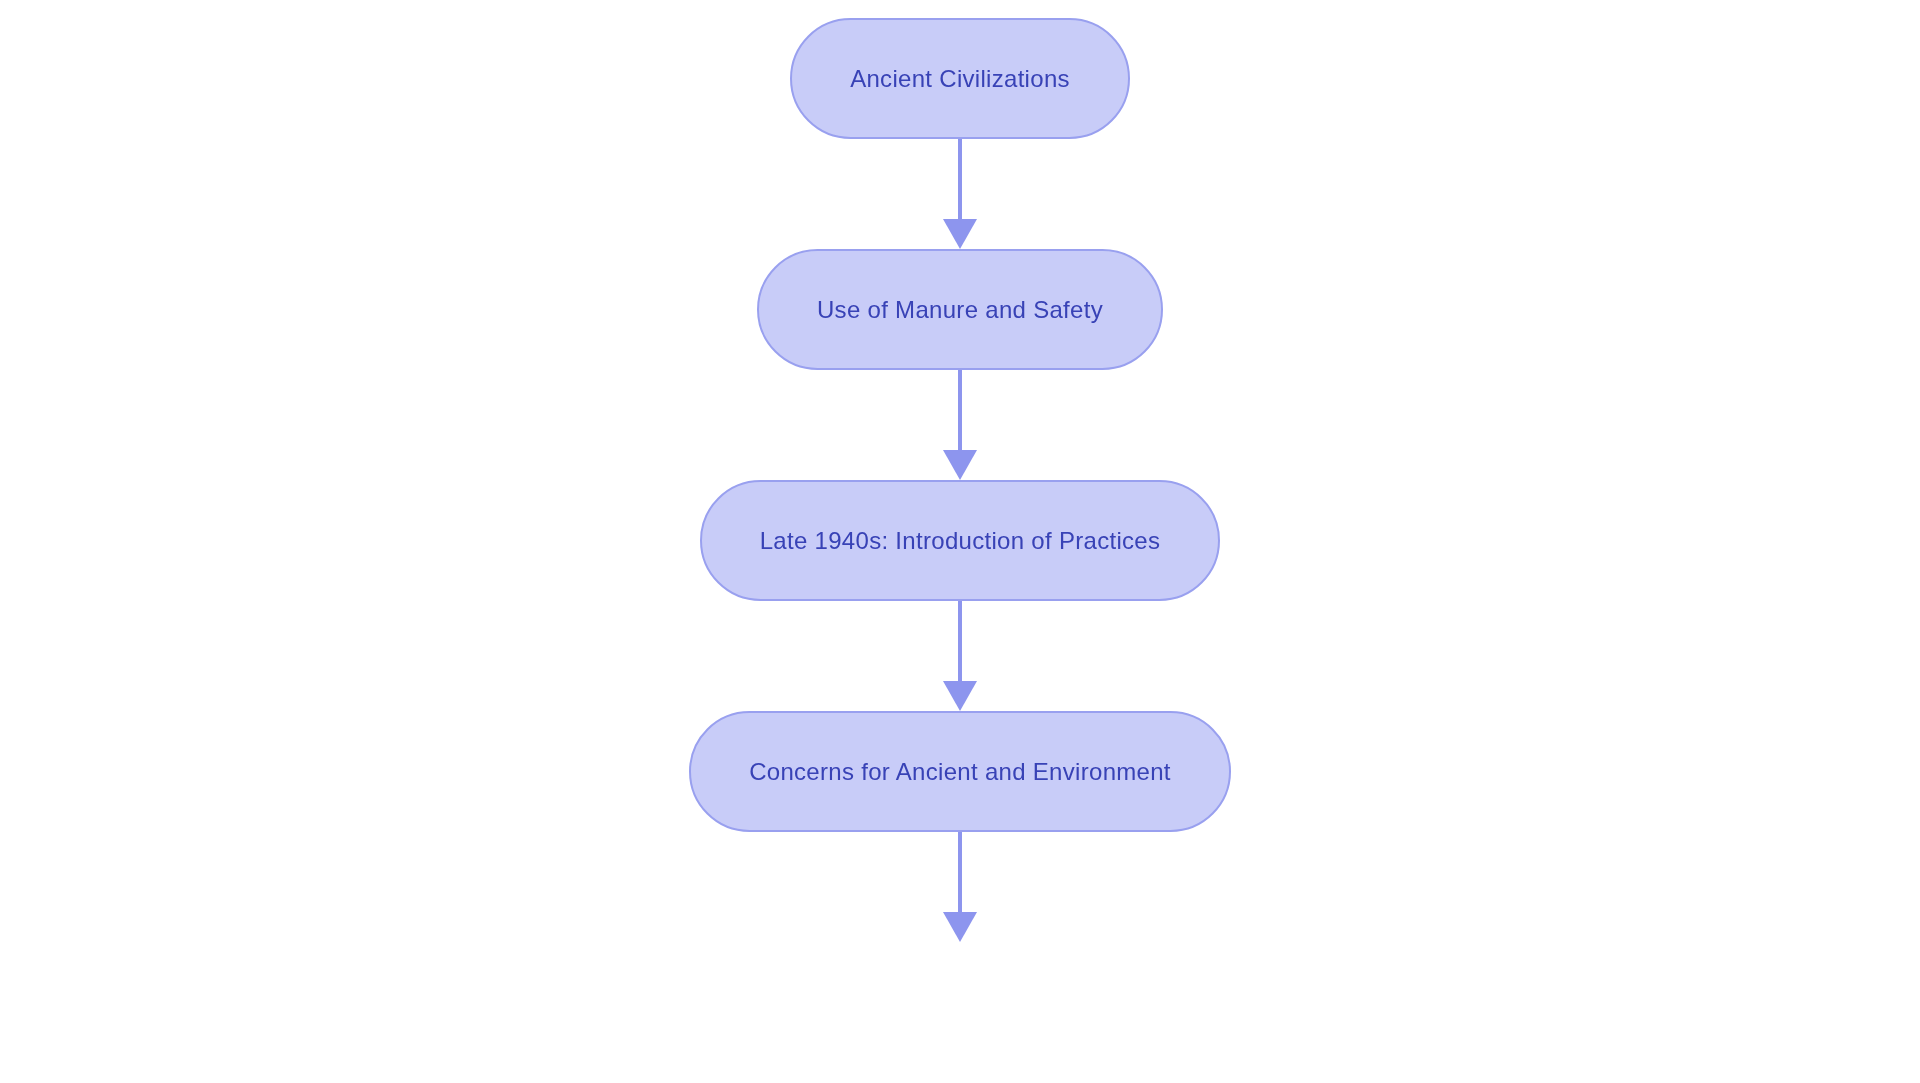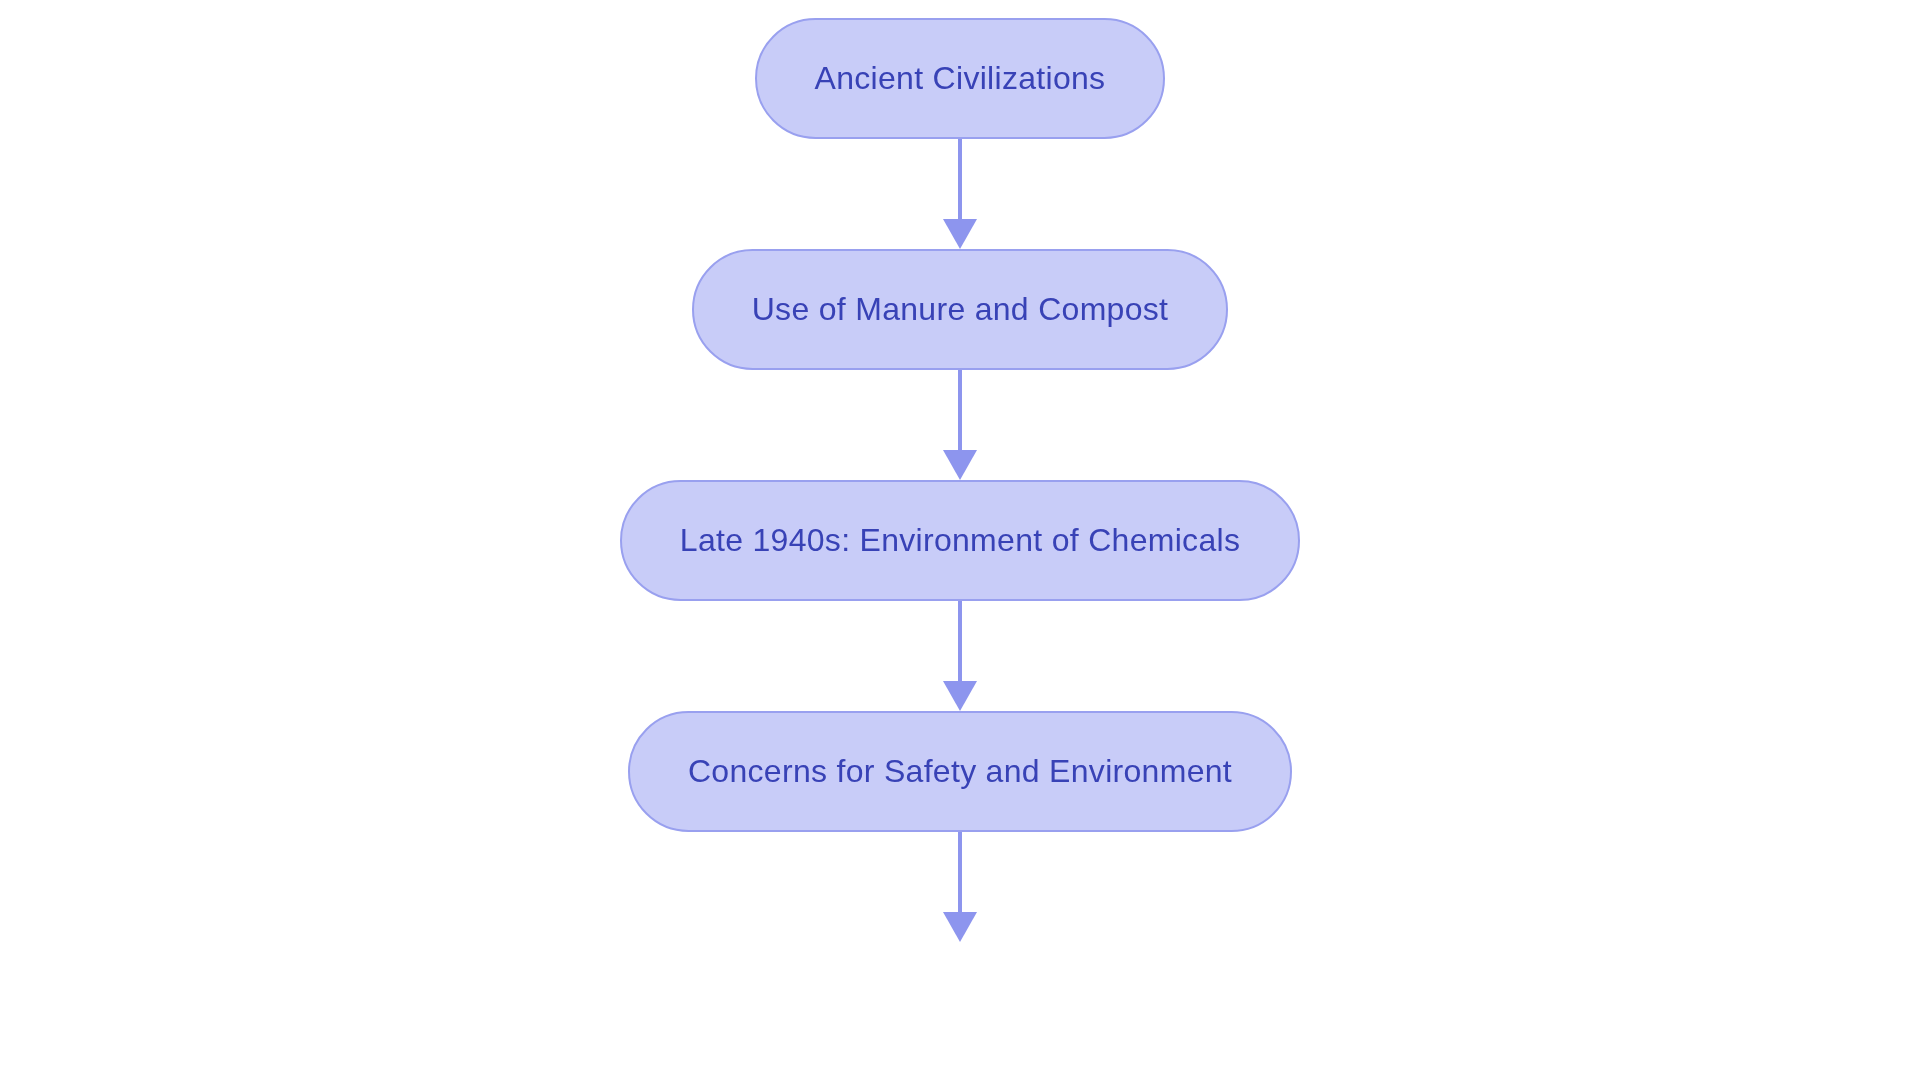--- a/index.html
+++ b/index.html
@@ -26,21 +26,21 @@
     box-sizing: border-box;
     display: flex;
     align-items: center;
     justify-content: center;
     padding: 0 58px;
     white-space: nowrap;
     background: var(--node-fill, #c8ccf8);
     border: 2px solid var(--node-border, #99a0ef);
     border-radius: 60.5px;
     color: var(--node-text, #3842b6);
-    font-size: 32px;
+    font-size: 24px;
     letter-spacing: 0.3px;
     cursor: default;
   }
   .node-label {
     display: inline-block;
   }
   .arrow {
     flex: 0 0 auto;
     height: 110px;
     display: flex;
@@ -66,33 +66,33 @@
 
 <div class="canvas">
     <div class="node">
       <span class="node-label">Ancient Civilizations</span>
     </div>
     <div class="arrow">
       <div class="arrow-line"></div>
       <div class="arrow-head"></div>
     </div>
     <div class="node">
-      <span class="node-label">Use of Manure and Compost</span>
+      <span class="node-label">Use of Manure and Safety</span>
     </div>
     <div class="arrow">
       <div class="arrow-line"></div>
       <div class="arrow-head"></div>
     </div>
     <div class="node">
-      <span class="node-label">Late 1940s: Environment of Chemicals</span>
+      <span class="node-label">Late 1940s: Introduction of Practices</span>
     </div>
     <div class="arrow">
       <div class="arrow-line"></div>
       <div class="arrow-head"></div>
     </div>
     <div class="node">
-      <span class="node-label">Concerns for Safety and Environment</span>
+      <span class="node-label">Concerns for Ancient and Environment</span>
     </div>
     <div class="arrow">
       <div class="arrow-line"></div>
       <div class="arrow-head"></div>
     </div>
   </div>
 
 </body></html>

